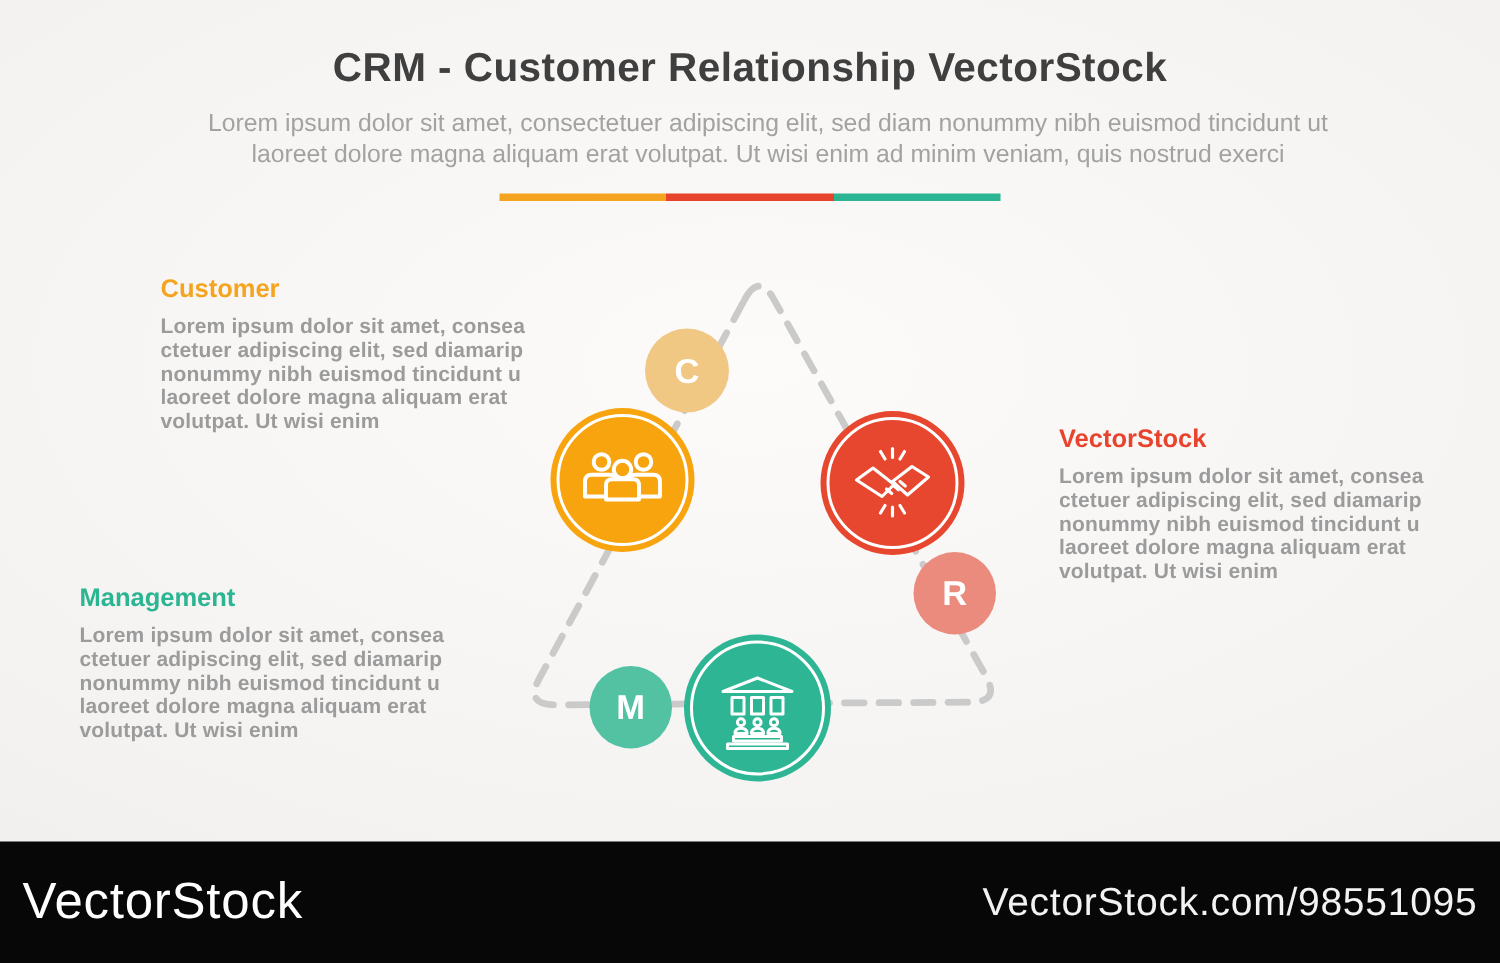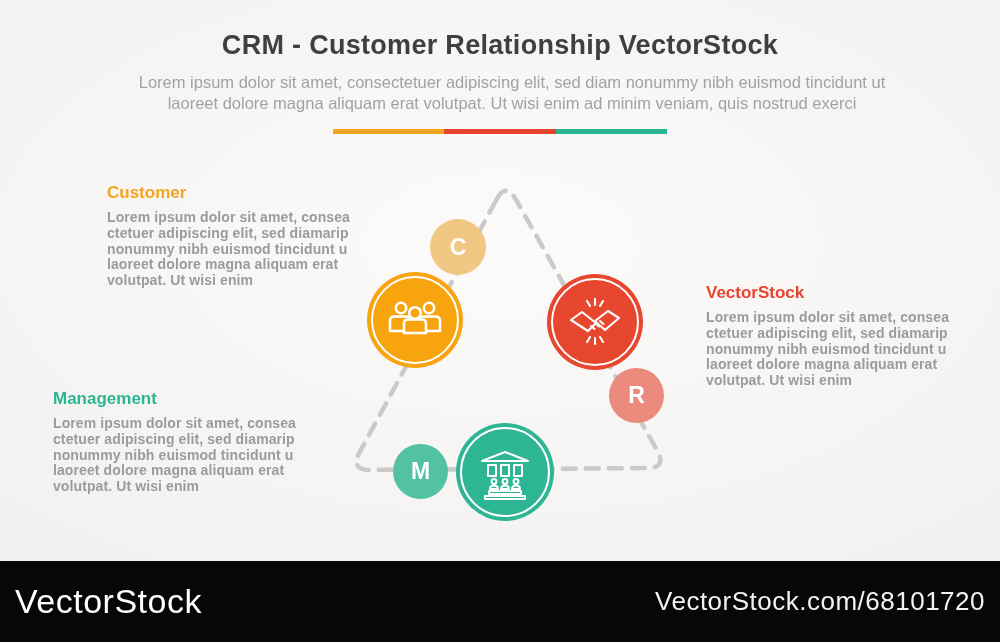--- a/index.html
+++ b/index.html
@@ -178,16 +178,16 @@
   </div>
   <div class="badge badge-red" style="left:609px; top:368px; width:55px; height:55px;">
     <span>R</span>
   </div>
   <div class="badge badge-teal" style="left:393px; top:444px; width:55px; height:55px;">
     <span>M</span>
   </div>
 
   <div class="footer">
     <div class="brand">VectorStock</div>
-    <div class="credit">VectorStock.com/68101720</div>
+    <div class="credit">VectorStock.com/98551095</div>
   </div>
 
 </div>
 
 </body></html>

